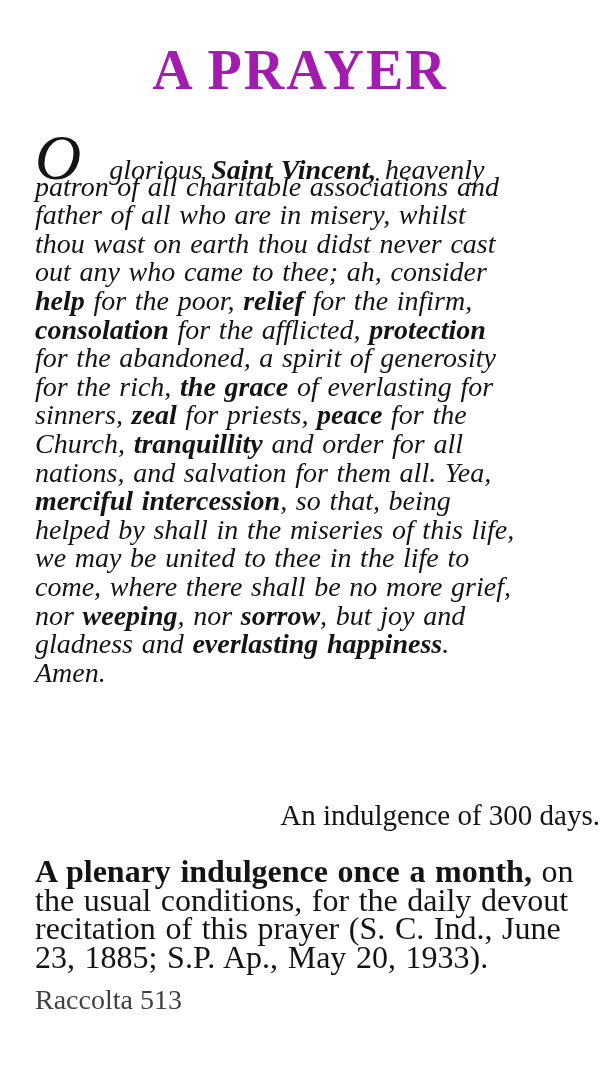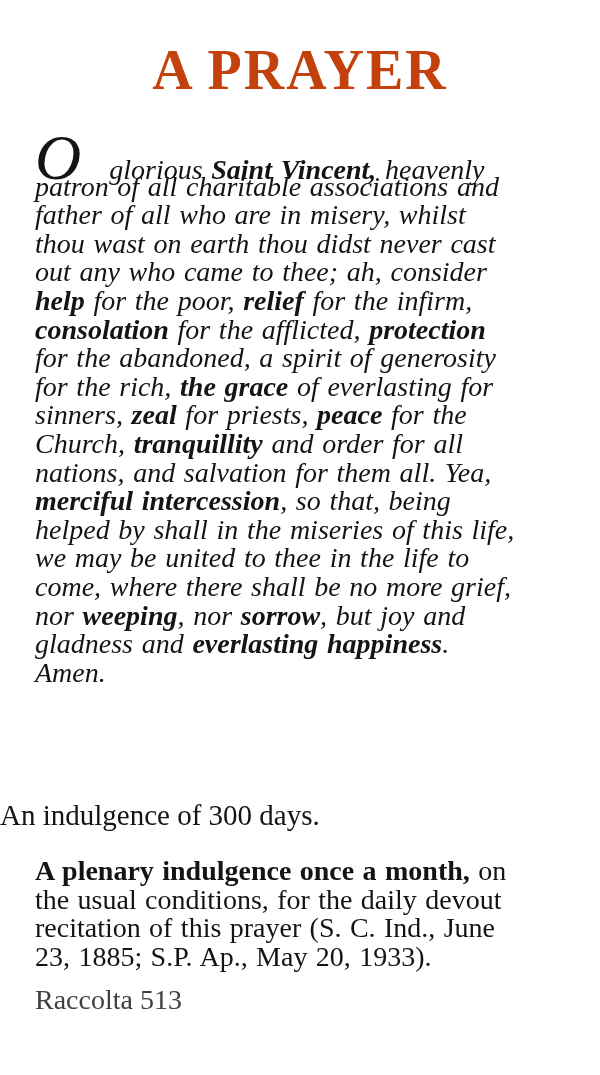--- a/index.html
+++ b/index.html
@@ -19,21 +19,21 @@
   .title {
     position: absolute;
     top: 42px;
     left: 0;
     right: 0;
     text-align: center;
     font-size: 56px;
     line-height: 1;
     font-weight: bold;
     letter-spacing: 2px;
-    color: #c2410c;
+    color: #a21caf;
   }
   .prayer {
     position: absolute;
     left: 35px;
     top: 144px;
     width: 540px;
     font-style: italic;
     font-size: 28px;
     color: #141414;
   }
@@ -51,32 +51,32 @@
     font-weight: normal;
   }
   .b {
     font-weight: bold;
   }
   .indulgence {
     position: absolute;
     top: 801px;
     left: 0;
     right: 0;
-    text-align: left;
+    text-align: right;
     font-size: 29px;
     line-height: 29px;
     font-style: normal;
     color: #141414;
   }
   .rubric {
     position: absolute;
     left: 35px;
     top: 857px;
     width: 545px;
-    font-size: 28px;
+    font-size: 32px;
     color: #141414;
   }
   .rubric .tline {
     line-height: 28.6px;
     height: 28.6px;
     white-space: nowrap;
     word-spacing: 0.05em;
   }
   .reference {
     position: absolute;

